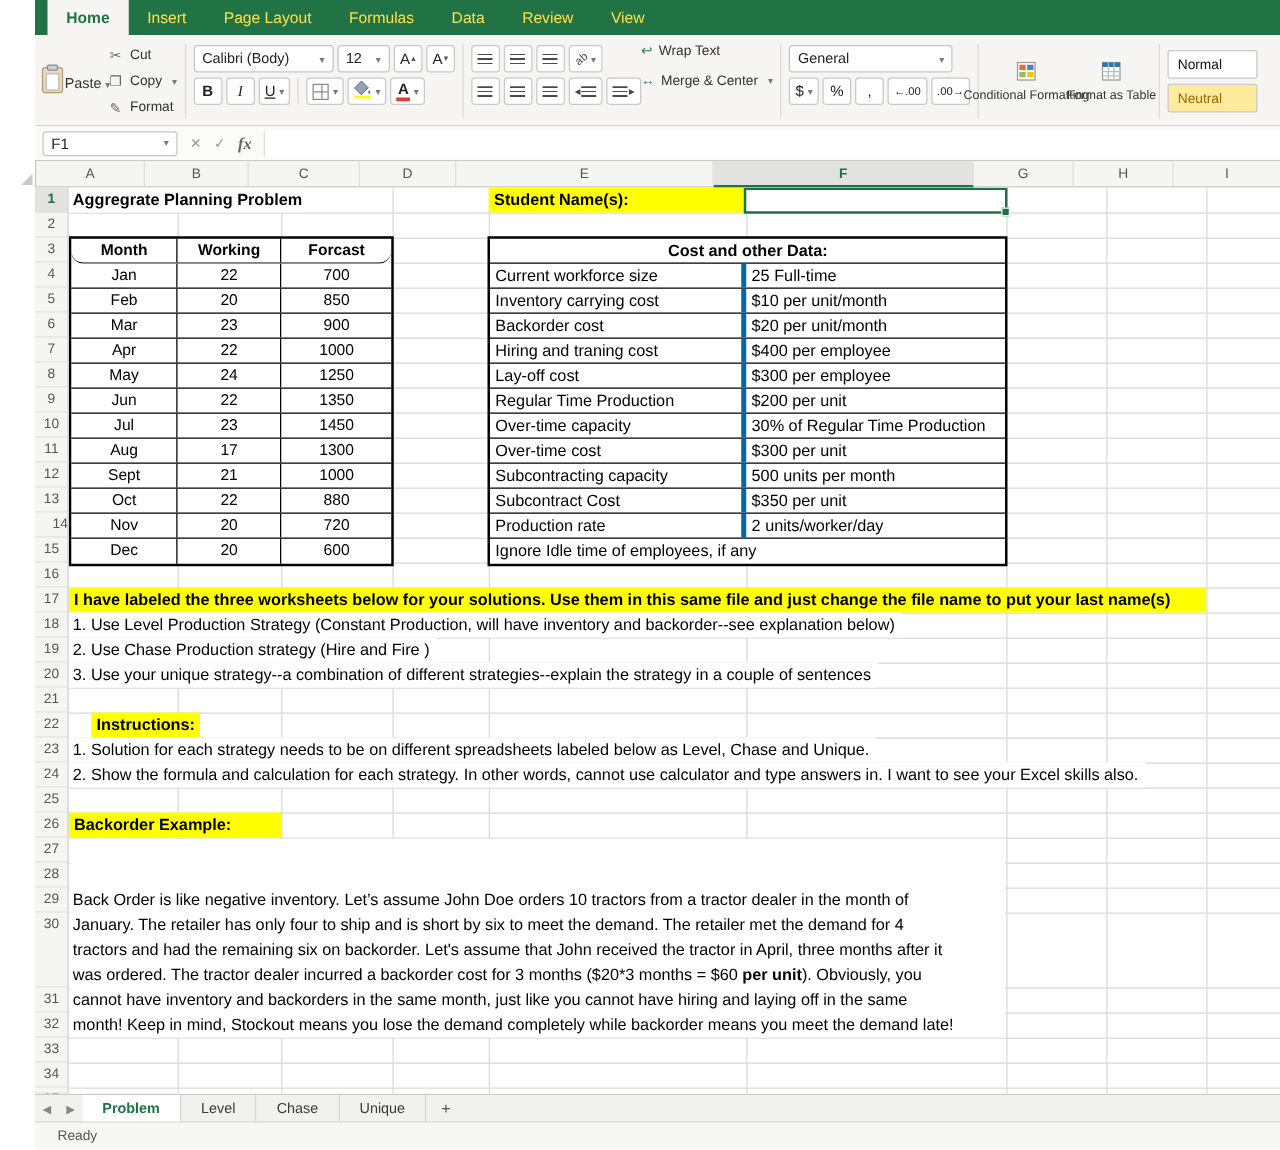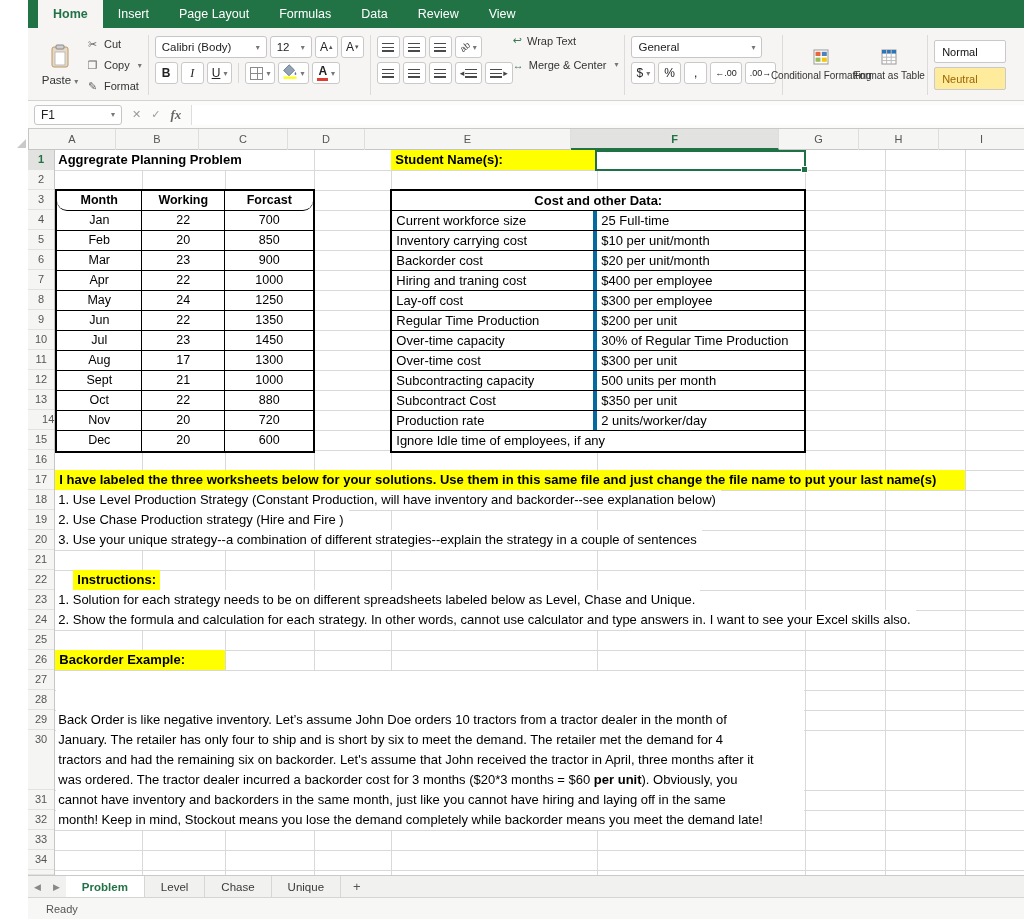--- a/index.html
+++ b/index.html
@@ -5,30 +5,30 @@
   :root{
     --green:#217346; --selgreen:#1e7145; --yellow:#ffff00;
     --neutralbg:#ffeb9c; --neutraltx:#9c6500;
   }
   *{margin:0;padding:0;box-sizing:border-box;}
   body{font-family:"Liberation Sans",sans-serif;background:#fff;}
   .app{position:relative;width:1024px;height:920px;overflow:hidden;background:#fff;padding-left:28px;}
 
   
   .tabbar{height:28px;background:var(--green);display:flex;align-items:stretch;padding-left:10px;}
-  .rtab{color:#ffffff;font-size:12.5px;padding:0 15px;display:flex;align-items:center;white-space:nowrap;}
+  .rtab{color:#fde047;font-size:12.5px;padding:0 15px;display:flex;align-items:center;white-space:nowrap;}
   .rtab.active{background:#f6f5f4;color:var(--green);font-weight:bold;}
 
   
   .ribbon{height:73px;background:#f6f5f4;border-bottom:1px solid #d4d4d4;display:flex;align-items:stretch;padding:4px 6px 2px 8px;overflow:hidden;white-space:nowrap;}
   .rdiv{width:1px;background:#dcdbda;margin:3px 6px;}
   .rgroup{display:flex;}
   .rgroup.col{flex-direction:column;justify-content:flex-start;}
   .rrow{display:flex;align-items:center;gap:3px;margin-top:4px;}
-  .paste{display:flex;flex-direction:column;align-items:center;justify-content:center;width:48px;font-size:11.5px;color:#333;cursor:default;}
+  .paste{display:flex;flex-direction:row;align-items:center;justify-content:center;width:48px;font-size:11.5px;color:#333;cursor:default;}
   .paste .lbl{margin-top:3px;}
   .clipcol{display:flex;flex-direction:column;justify-content:center;gap:4px;margin-left:2px;}
   .sbtn{display:flex;align-items:center;gap:5px;font-size:11px;color:#333;height:17px;}
   .sic{font-size:11px;color:#666;width:13px;text-align:center;}
   .caret{font-size:8px;color:#777;margin-left:3px;}
   .combo{height:22px;border:1px solid #c6c6c6;border-radius:3px;background:#fff;font-size:11.5px;color:#222;display:flex;align-items:center;justify-content:space-between;padding:0 6px;}
   .w112{width:112px;} .w42{width:42px;} .w150{width:131px;}
   .tbtn{min-width:23px;height:22px;border:1px solid #c9c9c9;border-radius:3px;background:#fff;display:flex;align-items:center;justify-content:center;font-size:12px;color:#222;padding:0 4px;}
   .tbtn .tiny{font-size:7px;margin-left:1px;color:#555;}
   .bold{font-weight:bold;} .italic{font-style:italic;font-family:"Liberation Serif",serif;} .underline span:first-child{text-decoration:underline;}
@@ -42,21 +42,21 @@
   .swatches{flex-direction:column;justify-content:center;gap:4px;}
   .swatch{width:72px;height:23px;border:1px solid #c9c9c9;border-radius:2px;background:#fff;font-size:11px;color:#111;display:flex;align-items:center;padding-left:7px;overflow:hidden;}
   .swatch.neutral{background:var(--neutralbg);color:var(--neutraltx);}
   .borders-ic{display:inline-block;width:13px;height:13px;border:1px solid #8a8a8a;position:relative;}
   .borders-ic::before{content:'';position:absolute;left:50%;top:0;bottom:0;width:1px;background:#8a8a8a;}
   .borders-ic::after{content:'';position:absolute;top:50%;left:0;right:0;height:1px;background:#8a8a8a;}
   .fontcolor-ic{font-weight:bold;font-size:12px;line-height:13px;border-bottom:3px solid #e03c31;padding:0 1px;}
 
   
   .fbar{height:28px;background:#fbfbfa;border-bottom:1px solid #c9c9c9;display:flex;align-items:center;padding-left:6px;}
-  .namebox{width:88px;height:20px;border:1px solid #c6c6c6;border-radius:3px;background:#fff;font-size:12px;color:#222;display:flex;align-items:center;justify-content:space-between;padding:0 6px;}
+  .namebox{width:108px;height:20px;border:1px solid #c6c6c6;border-radius:3px;background:#fff;font-size:12px;color:#222;display:flex;align-items:center;justify-content:space-between;padding:0 6px;}
   .fbtns{display:flex;align-items:center;gap:10px;margin:0 10px;}
   .fbtn{font-size:11px;color:#999;}
   .fx{font-family:"Liberation Serif",serif;font-style:italic;font-weight:bold;font-size:13px;color:#666;}
   .finput{flex:1;height:20px;background:#fff;border-left:1px solid #ddd;}
 
   
   .gridhead{display:flex;height:21px;background:#f5f5f4;border-bottom:1px solid #c6c6c6;}
   .corner{width:28px;height:21px;border-right:1px solid #c6c6c6;position:relative;background:#f5f5f4;}
   .corner::after{content:'';position:absolute;right:2px;bottom:2px;border-left:9px solid transparent;border-bottom:9px solid #c9c9c9;}
   .colheads{display:flex;}

